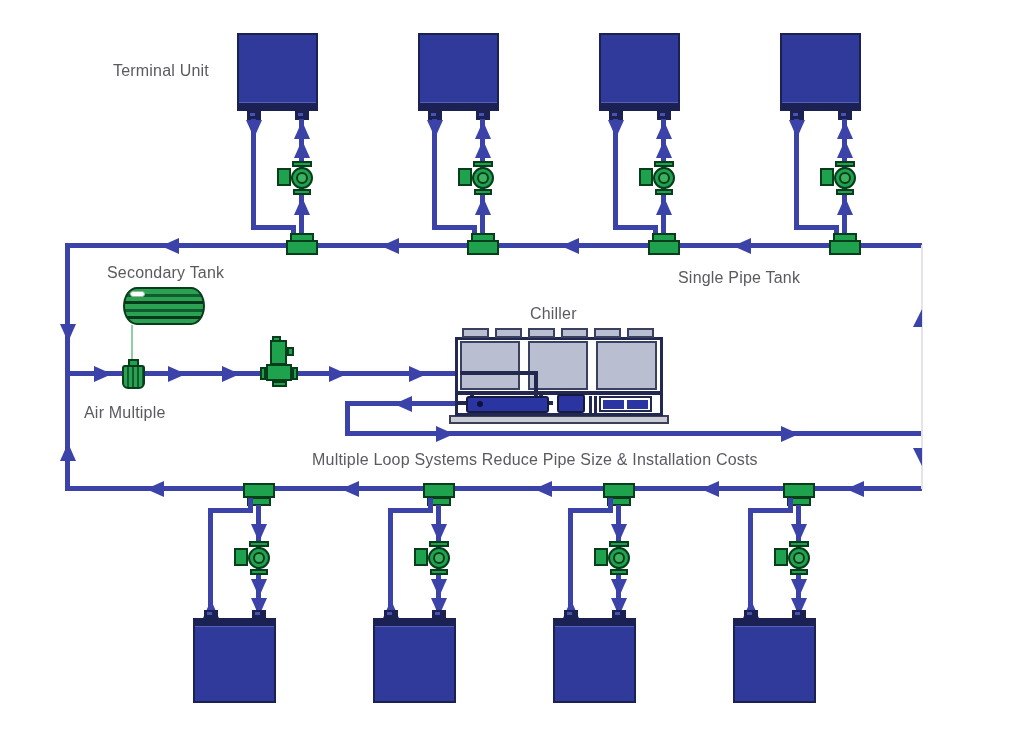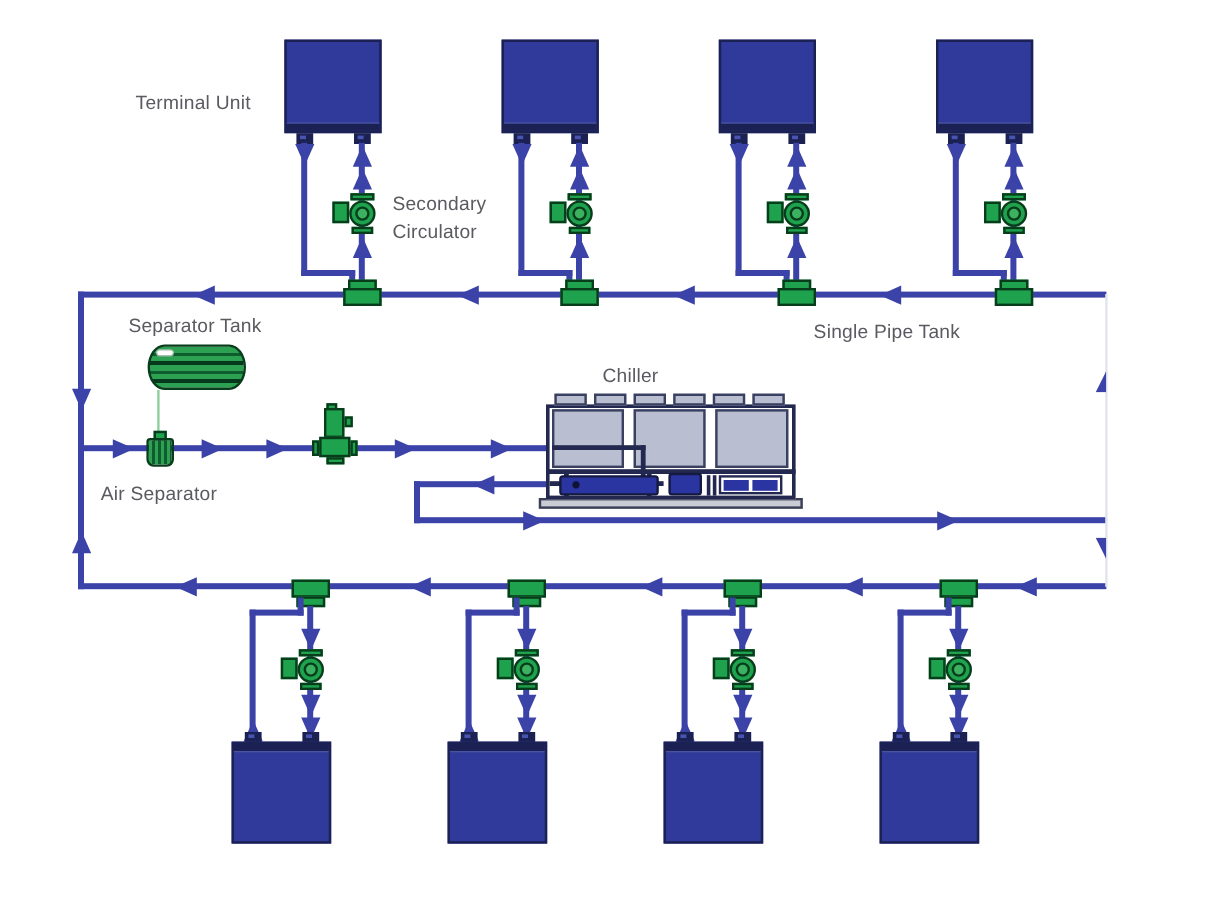--- a/index.html
+++ b/index.html
@@ -48,29 +48,26 @@
   .blu{position:absolute;background:var(--chblu);}
   .chbase{position:absolute;background:#C9CCD4;border:2px solid #3A3F55;}
 
   
   .lbl{position:absolute;color:var(--txt);font-size:16px;letter-spacing:.2px;line-height:23px;z-index:5;white-space:nowrap;}
 </style>
 </head>
 <body>
 
 <div id="diagram">
-  <span class="lbl" style="left:113px;top:75px">Terminal Unit</span>
-  <span class="lbl" style="left:327px;top:159px">
-    <span style="display:block">Secondary</span>
-    <span style="display:block">Circulator</span>
-  </span>
-  <span class="lbl" style="left:107px;top:261px">Separator Tank</span>
+  <span class="lbl" style="left:113px;top:59px">Terminal Unit</span>
+  <span class="lbl" style="left:107px;top:261px">Secondary Tank</span>
   <span class="lbl" style="left:678px;top:266px">Single Pipe Tank</span>
-  <span class="lbl" style="left:502px;top:302px">Chiller</span>
-  <span class="lbl" style="left:84px;top:401px">Air Separator</span>
+  <span class="lbl" style="left:530px;top:302px">Chiller</span>
+  <span class="lbl" style="left:84px;top:401px">Air Multiple</span>
+  <span class="lbl" style="left:312px;top:448px">Multiple Loop Systems Reduce Pipe Size &amp; Installation Costs</span>
 <div class="pipe" style="left: 65px; top: 243px; width: 857px; height: 5px;"></div>
     <div class="pipe" style="left: 65px; top: 243px; width: 5px; height: 248px;"></div>
     <div class="pipe" style="left: 65px; top: 371px; width: 395px; height: 5px;"></div>
     <div class="pipe" style="left: 345px; top: 401px; width: 117px; height: 5px;"></div>
     <div class="pipe" style="left: 345px; top: 401px; width: 5px; height: 35px;"></div>
     <div class="pipe" style="left: 345px; top: 431px; width: 577px; height: 5px;"></div>
     <div class="pipe" style="left: 65px; top: 486px; width: 857px; height: 5px;"></div>
     <div class="faint" style="left: 921px; top: 245px; width: 2px; height: 244px;"></div>
     <div class="arr left" style="left: 161px; top: 237.5px;"></div>
     <div class="arr left" style="left: 381px; top: 237.5px;"></div>

